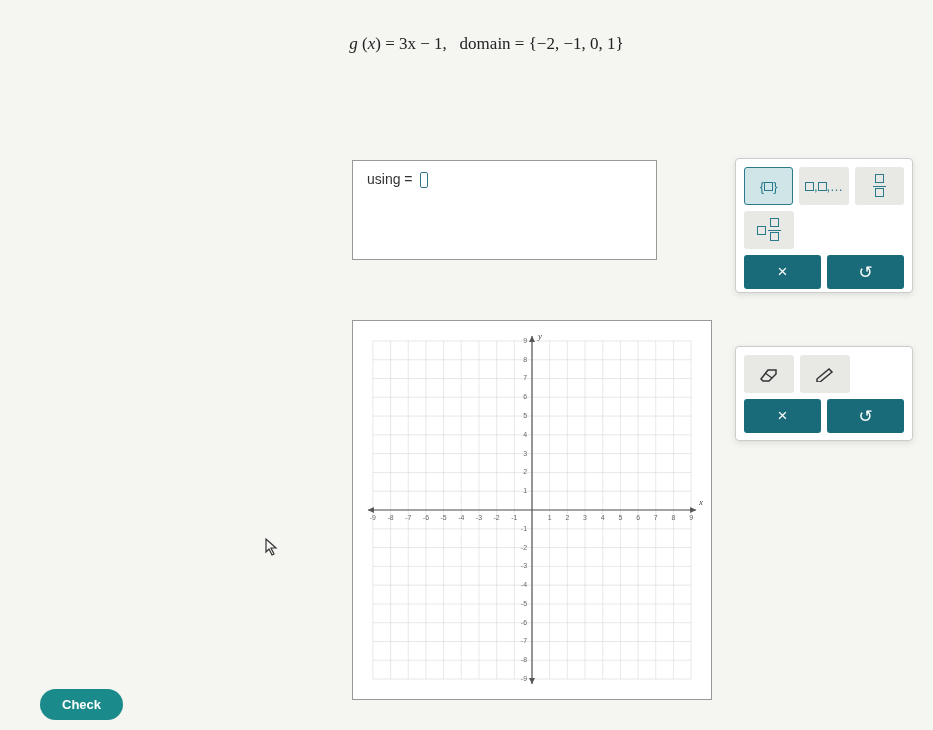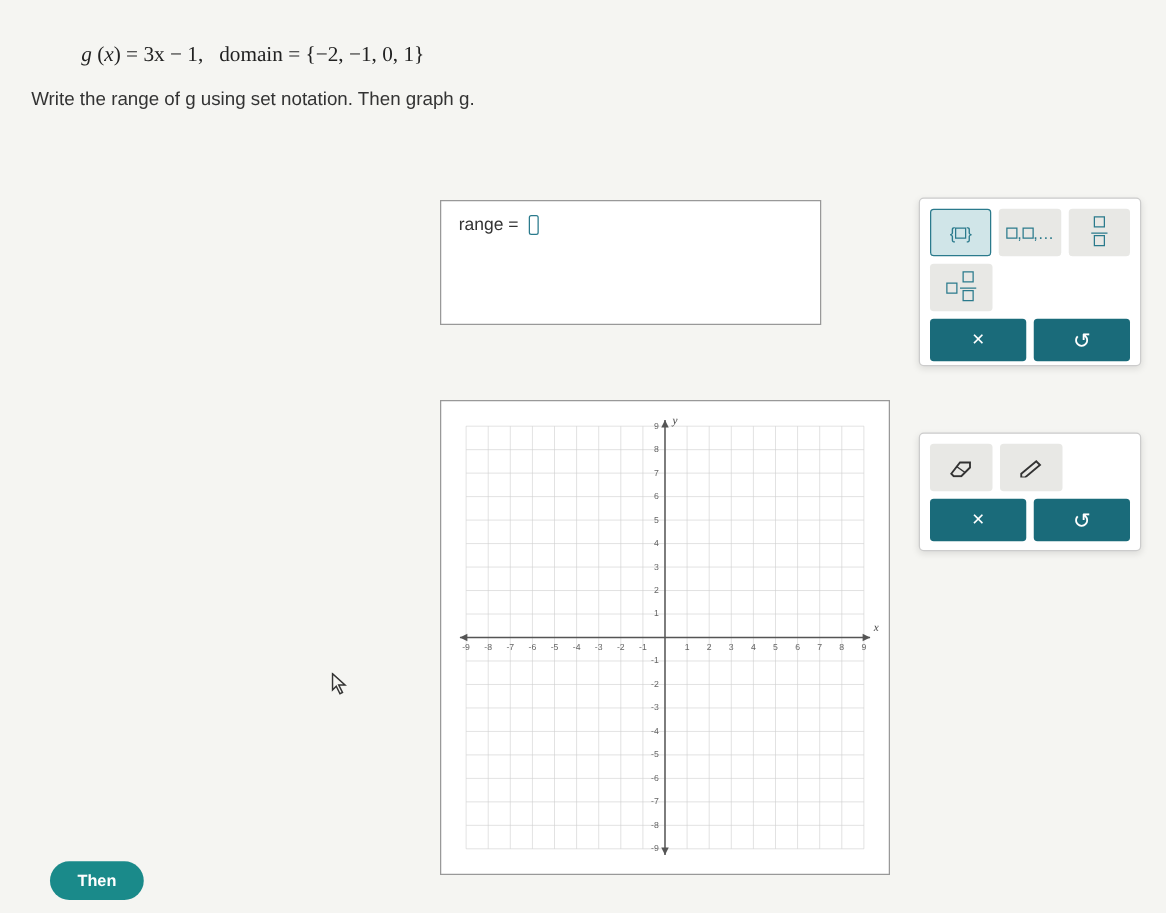--- a/index.html
+++ b/index.html
@@ -16,20 +16,21 @@
       font-size: 15px;
       color: #333;
       line-height: 1.6;
     }
     .equation {
       font-family: 'Times New Roman', serif;
       font-style: italic;
       font-size: 17px;
       margin: 14px 0 14px 40px;
       color: #222;
+      text-align: center;
     }
     .equation .paren { font-style: normal; }
     .equation .num { font-style: normal; }
     .answer-area {
       position: absolute;
       left: 352px;
       top: 160px;
       width: 305px;
       height: 100px;
       border: 1px solid #999;
@@ -131,25 +132,24 @@
     .mixed-frac { display: inline-flex; align-items: center; gap: 2px; }
   </style>
 </head>
 <body>
 
 <div class="content">
   <p class="equation">
     <span>g</span><span class="paren"> (</span><span>x</span><span class="paren">) = </span><span class="num">3x − 1,</span>
     &nbsp;&nbsp;<span class="num"><span>domain</span> = </span><span class="num">{−2, −1, 0, 1}</span>
   </p>
-  <p class="problem-text">Write the range of g using set notation. Then graph g.</p>
 </div>
 
 <div class="answer-area">
-  <span>range =</span>
+  <span>using =</span>
   <span class="cursor-box"></span>
 </div>
 
 <div class="tool-panel panel1">
   <div class="tool-row">
     <button class="tool-btn selected">
       <span style="color:#2a7a8c">{<span class="sq"></span>}</span>
     </button>
     <button class="tool-btn">
       <span style="color:#2a7a8c"><span class="sq"></span>,<span class="sq"></span>,…</span>
@@ -284,13 +284,13 @@
       <text class="axislabel" x="186" y="18">y</text>
     </svg>
 </div>
 
 <div class="cursor-pointer">
   <svg width="16" height="18" viewBox="0 0 16 18">
       <path d="M1 1 L1 14 L4 11 L7 17 L9 16 L6 10 L11 10 Z" fill="none" stroke="#333" stroke-width="1.2"></path>
     </svg>
 </div>
 
-<button class="check-btn">Then</button>
+<button class="check-btn">Check</button>
 
 </body></html>

